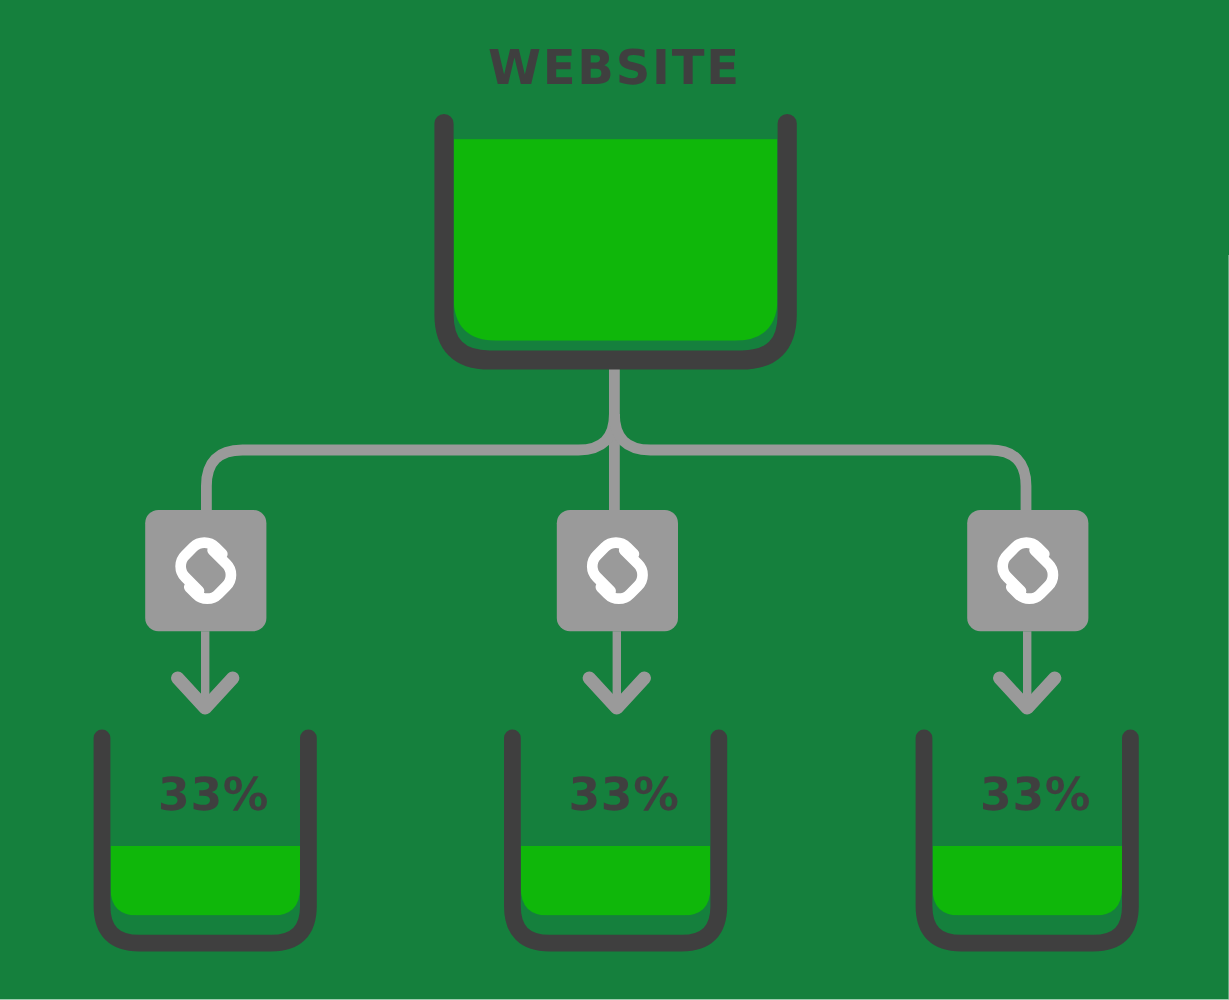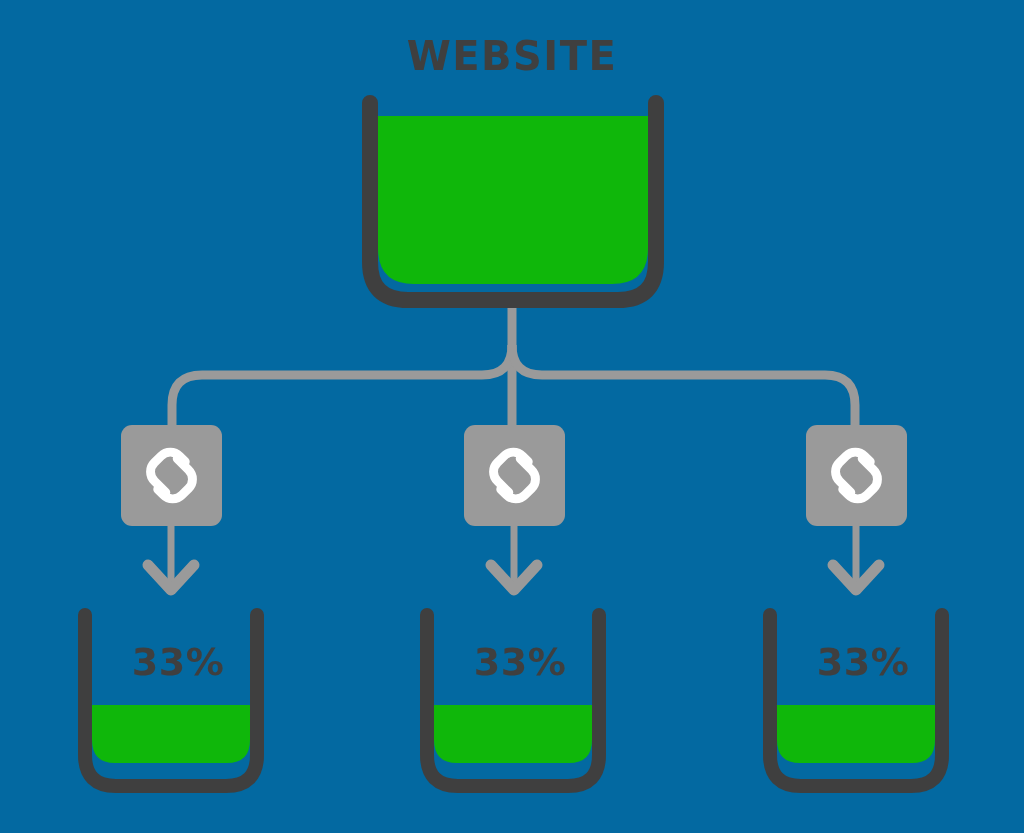--- a/index.html
+++ b/index.html
@@ -7,21 +7,21 @@
     padding: 0;
     background: #ffffff;
   }
   body {
     font-family: "DejaVu Sans", "Liberation Sans", sans-serif;
   }
   #stage {
     position: relative;
     width: 1024px;
     height: 833px;
-    background: #0369a1;
+    background: #15803d;
     overflow: hidden;
   }
   #diagram-svg {
     position: absolute;
     left: 0;
     top: 0;
     width: 1024px;
     height: 833px;
     display: block;
   }

